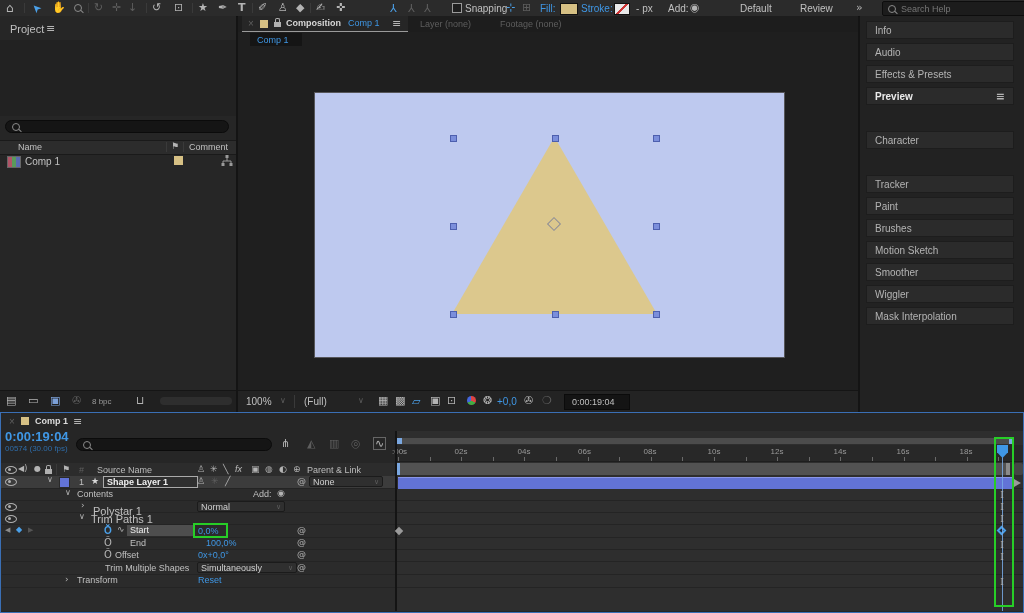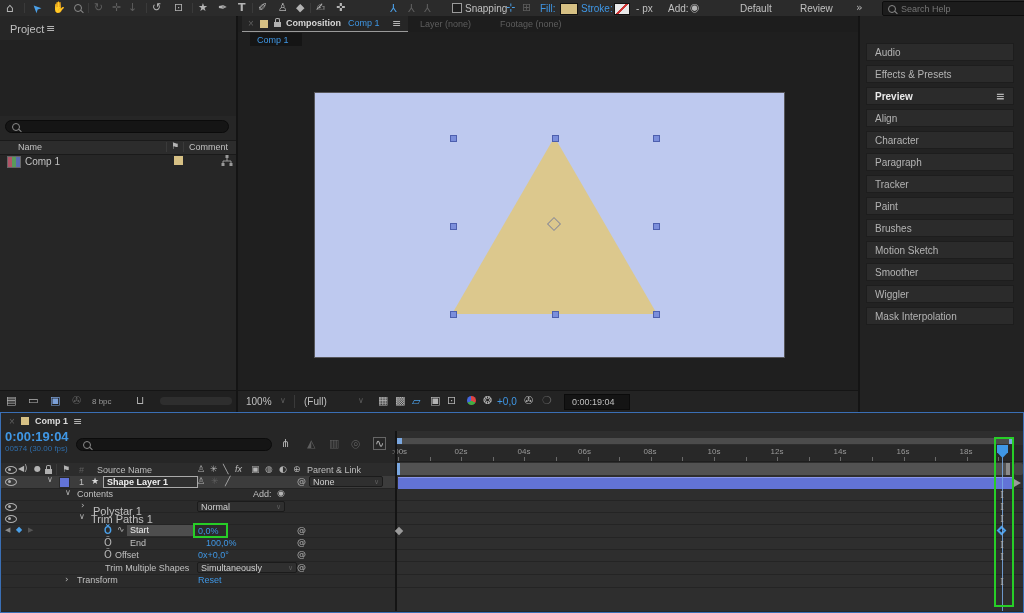--- a/index.html
+++ b/index.html
@@ -174,38 +174,35 @@
       <span class="r blue" style="left:259px;top:5px;">+0,0</span>
       <span class="r ic" style="left:286px;top:4px;">✇</span>
       <span class="r ic dim" style="left:304px;top:4px;">❍</span>
       <div class="r" style="left:326px;top:3px;width:64px;height:14px;background:#141414;border:1px solid #0b0b0b;">
         <span class="r txt" style="left:7px;top:2px;font-size:9px;">0:00:19:04</span>
       </div>
     </div>
   </div>
 
   <div class="r" style="left:860px;top:16px;width:164px;height:396px;background:#222;">
+    <div class="pbtn" style="top:5px;">
+        <span>Info</span>
+      </div>
     <div class="pbtn" style="top:27px;">
         <span>Audio</span>
       </div>
     <div class="pbtn" style="top:49px;">
         <span>Effects &amp; Presets</span>
       </div>
     <div class="pbtn" style="top:71px;color:#ececec;font-weight:bold;justify-content:space-between;">
       <span>Preview</span>
       <span class="ic">≡</span>
     </div>
-    <div class="pbtn" style="top:93px;">
-        <span>Align</span>
-      </div>
     <div class="pbtn" style="top:115px;">
         <span>Character</span>
-      </div>
-    <div class="pbtn" style="top:137px;">
-        <span>Paragraph</span>
       </div>
     <div class="pbtn" style="top:181px;">
         <span>Paint</span>
       </div>
     <div class="pbtn" style="top:159px;">
         <span>Tracker</span>
       </div>
     <div class="pbtn" style="top:203px;">
         <span>Brushes</span>
       </div>

